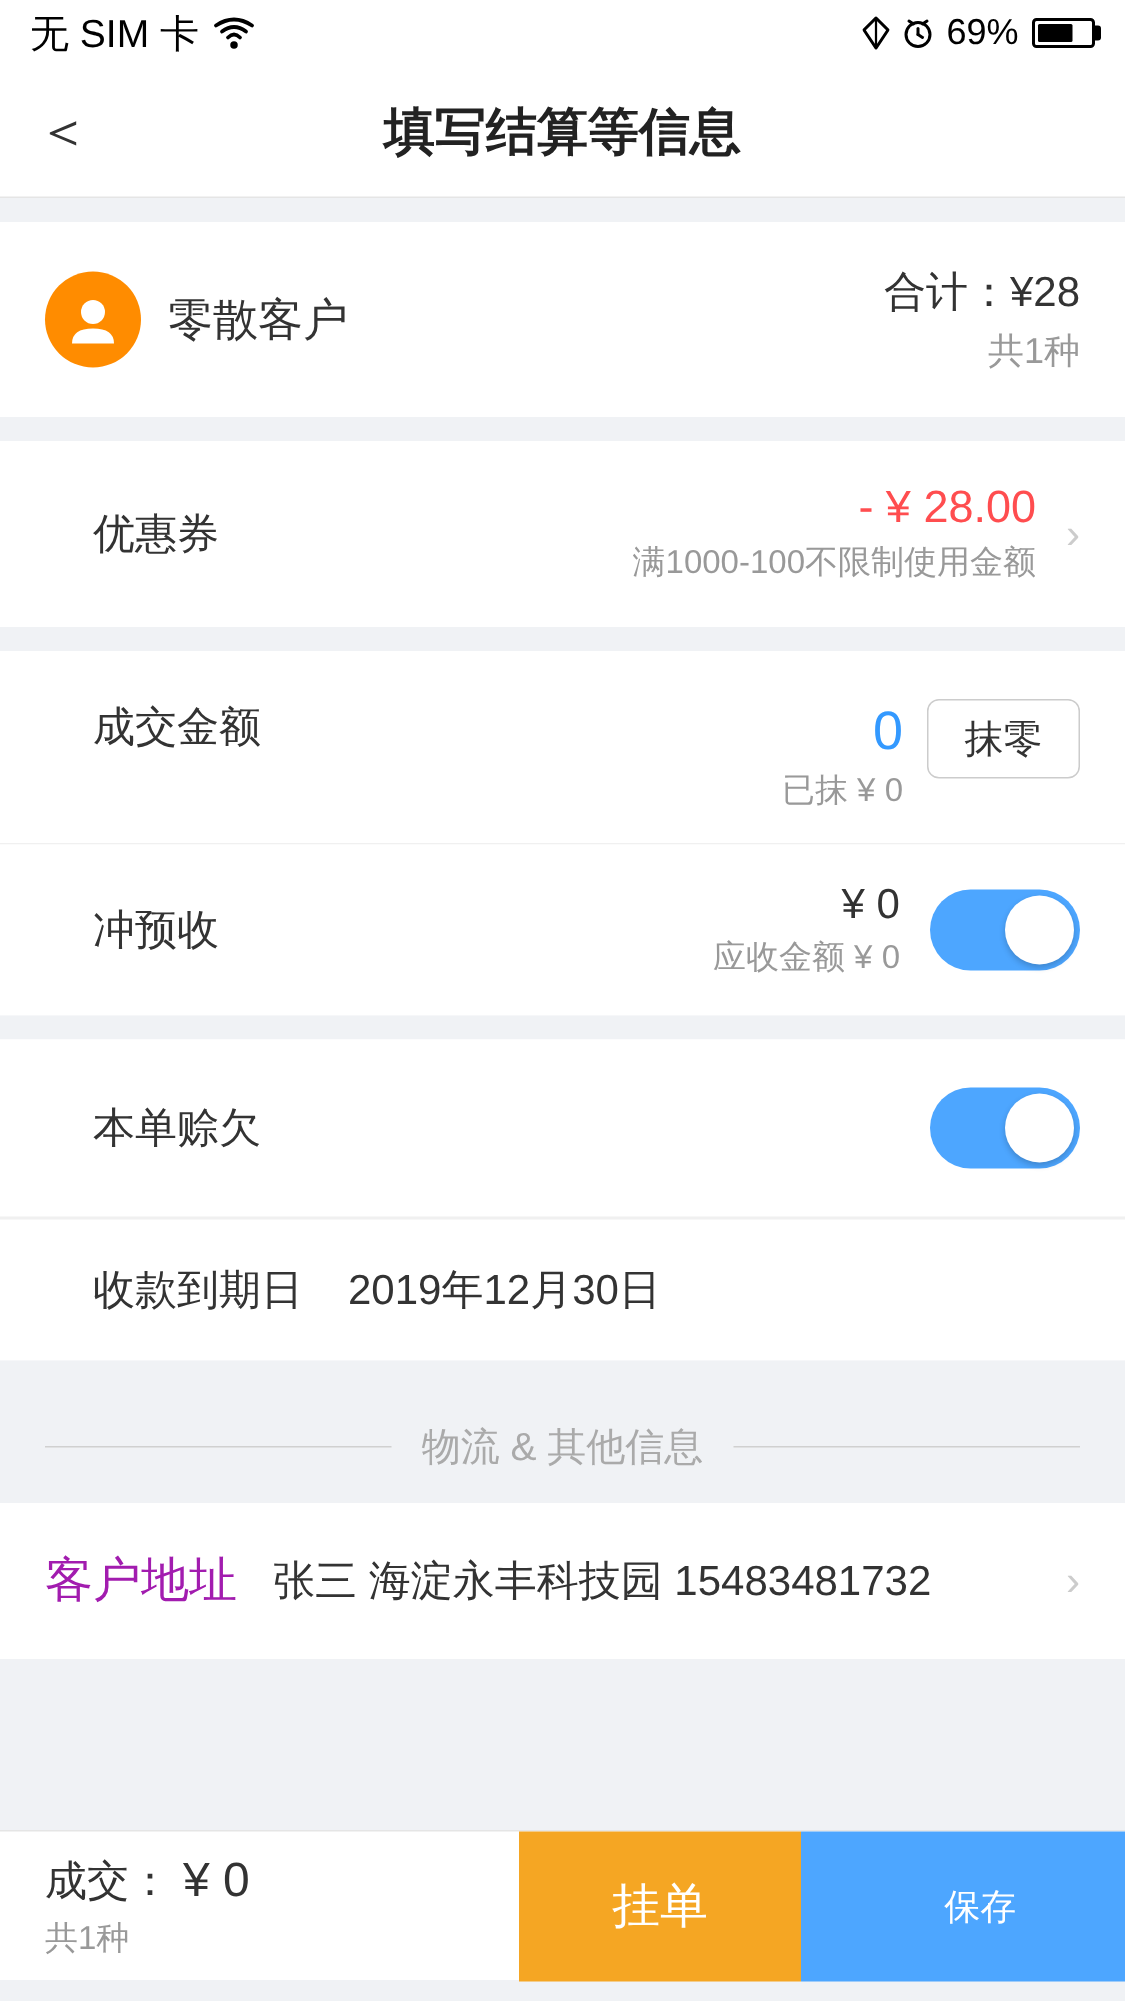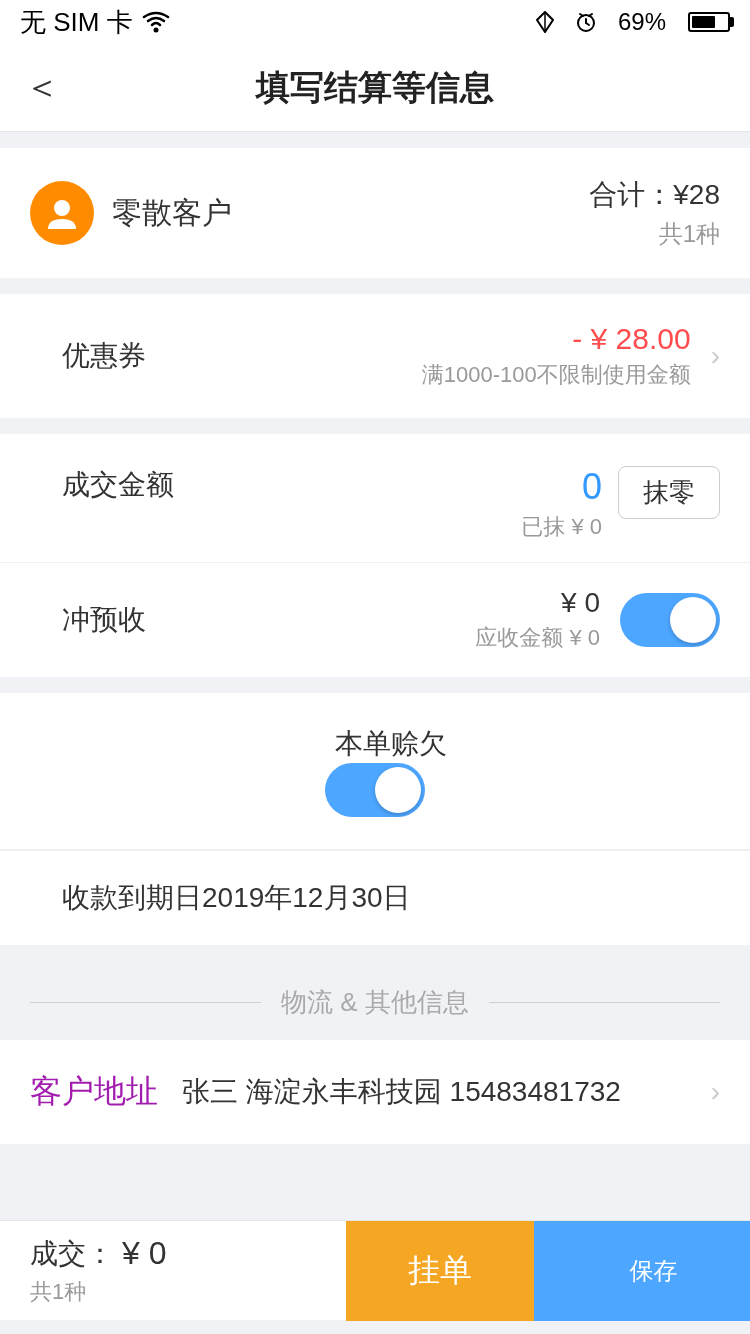--- a/index.html
+++ b/index.html
@@ -21,21 +21,21 @@
       background: #fff;
       display: flex;
       align-items: center;
       justify-content: space-between;
       padding: 0 20px;
       font-size: 26px;
       color: #000;
     }
     .status-left { display: flex; align-items: center; gap: 8px; }
     .status-center { font-weight: 600; font-size: 28px; }
-    .status-right { display: flex; align-items: center; gap: 22px; font-size: 24px; }
+    .status-right { display: flex; align-items: center; gap: 9px; font-size: 24px; }
     .battery-icon {
       width: 42px; height: 20px; border: 2px solid #000; border-radius: 3px; position: relative; display: inline-flex; align-items: center; padding: 2px;
     }
     .battery-icon::after {
       content: ''; position: absolute; right: -6px; top: 50%; transform: translateY(-50%); width: 4px; height: 10px; background: #000; border-radius: 0 2px 2px 0;
     }
     .battery-fill { height: 100%; background: #000; border-radius: 1px; width: 69%; }
 
     
     .nav-bar {
@@ -293,28 +293,28 @@
       </div>
       <div class="toggle on">
         <div class="toggle-knob"></div>
       </div>
     </div>
   </div>
 </div>
 
 <div class="gray-gap"></div>
 <div class="section">
-  <div class="row-item" style="padding: 32px 30px; flex-direction: column;">
+  <div class="row-item" style="padding: 32px 30px;">
     <span class="row-label">本单赊欠</span>
     <div class="toggle on">
       <div class="toggle-knob"></div>
     </div>
   </div>
   <div class="row-item" style="border-top: 1px solid #f0f0f0; border-bottom: none;">
-    <div style="display:flex; align-items:center; ">
+    <div style="display:flex; align-items:center; gap:30px;">
       <span class="row-label">收款到期日</span>
       <span class="row-value">2019年12月30日</span>
     </div>
   </div>
 </div>
 
 <div class="gray-gap" style="height:20px;"></div>
 <div class="section-divider">
   <div class="divider-line"></div>
   <span class="divider-text">物流 &amp; 其他信息</span>

